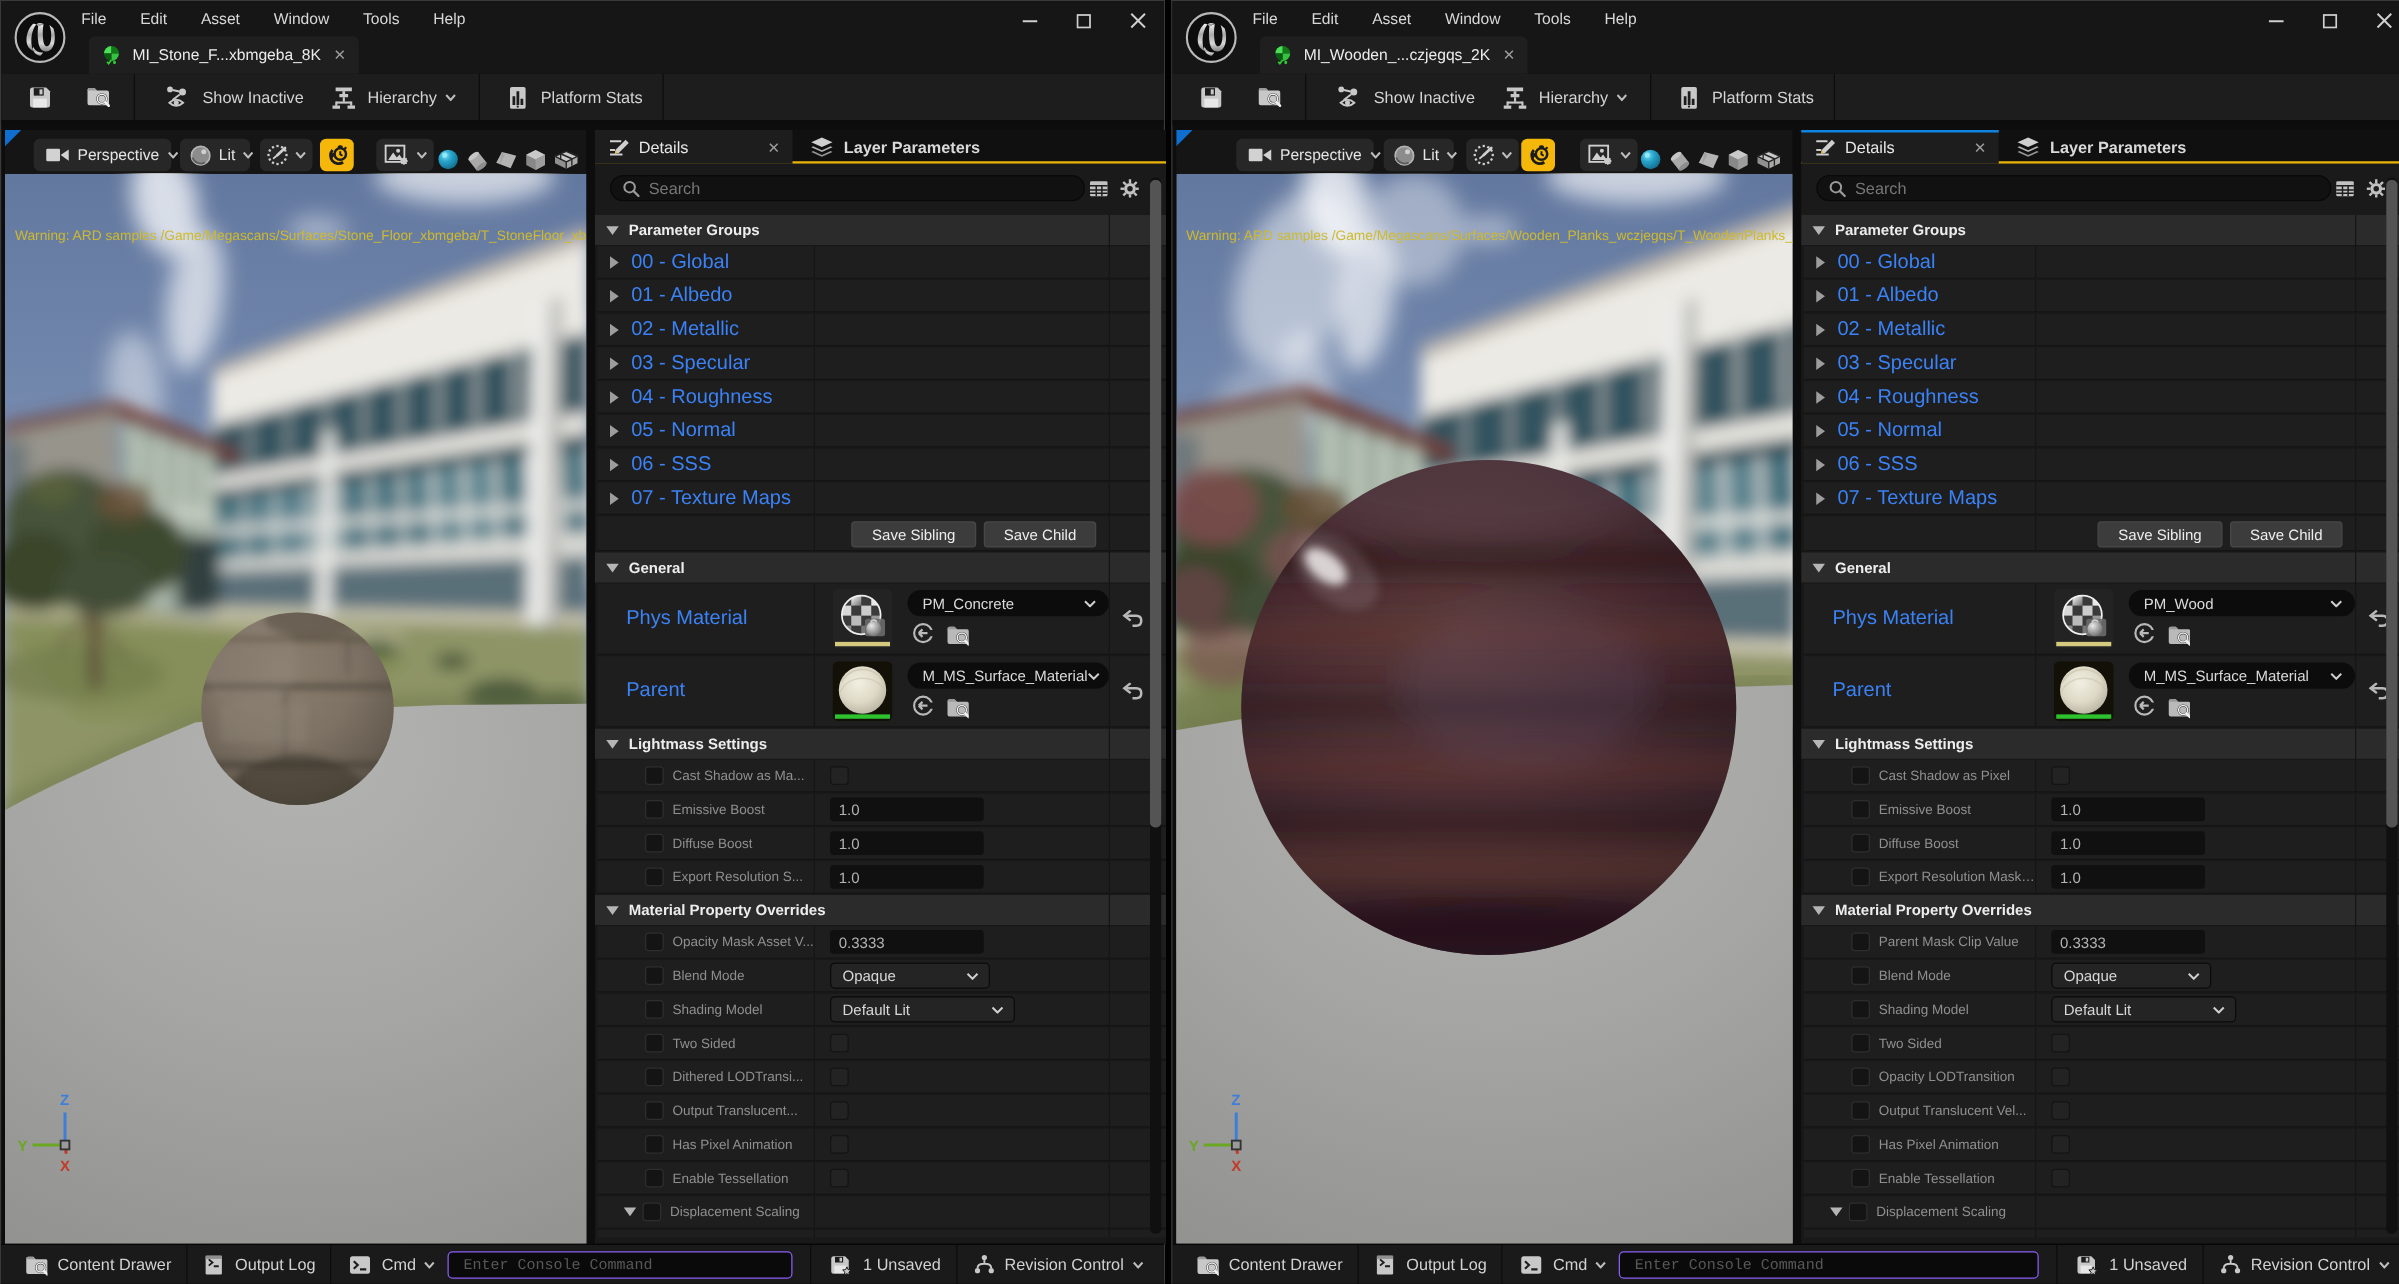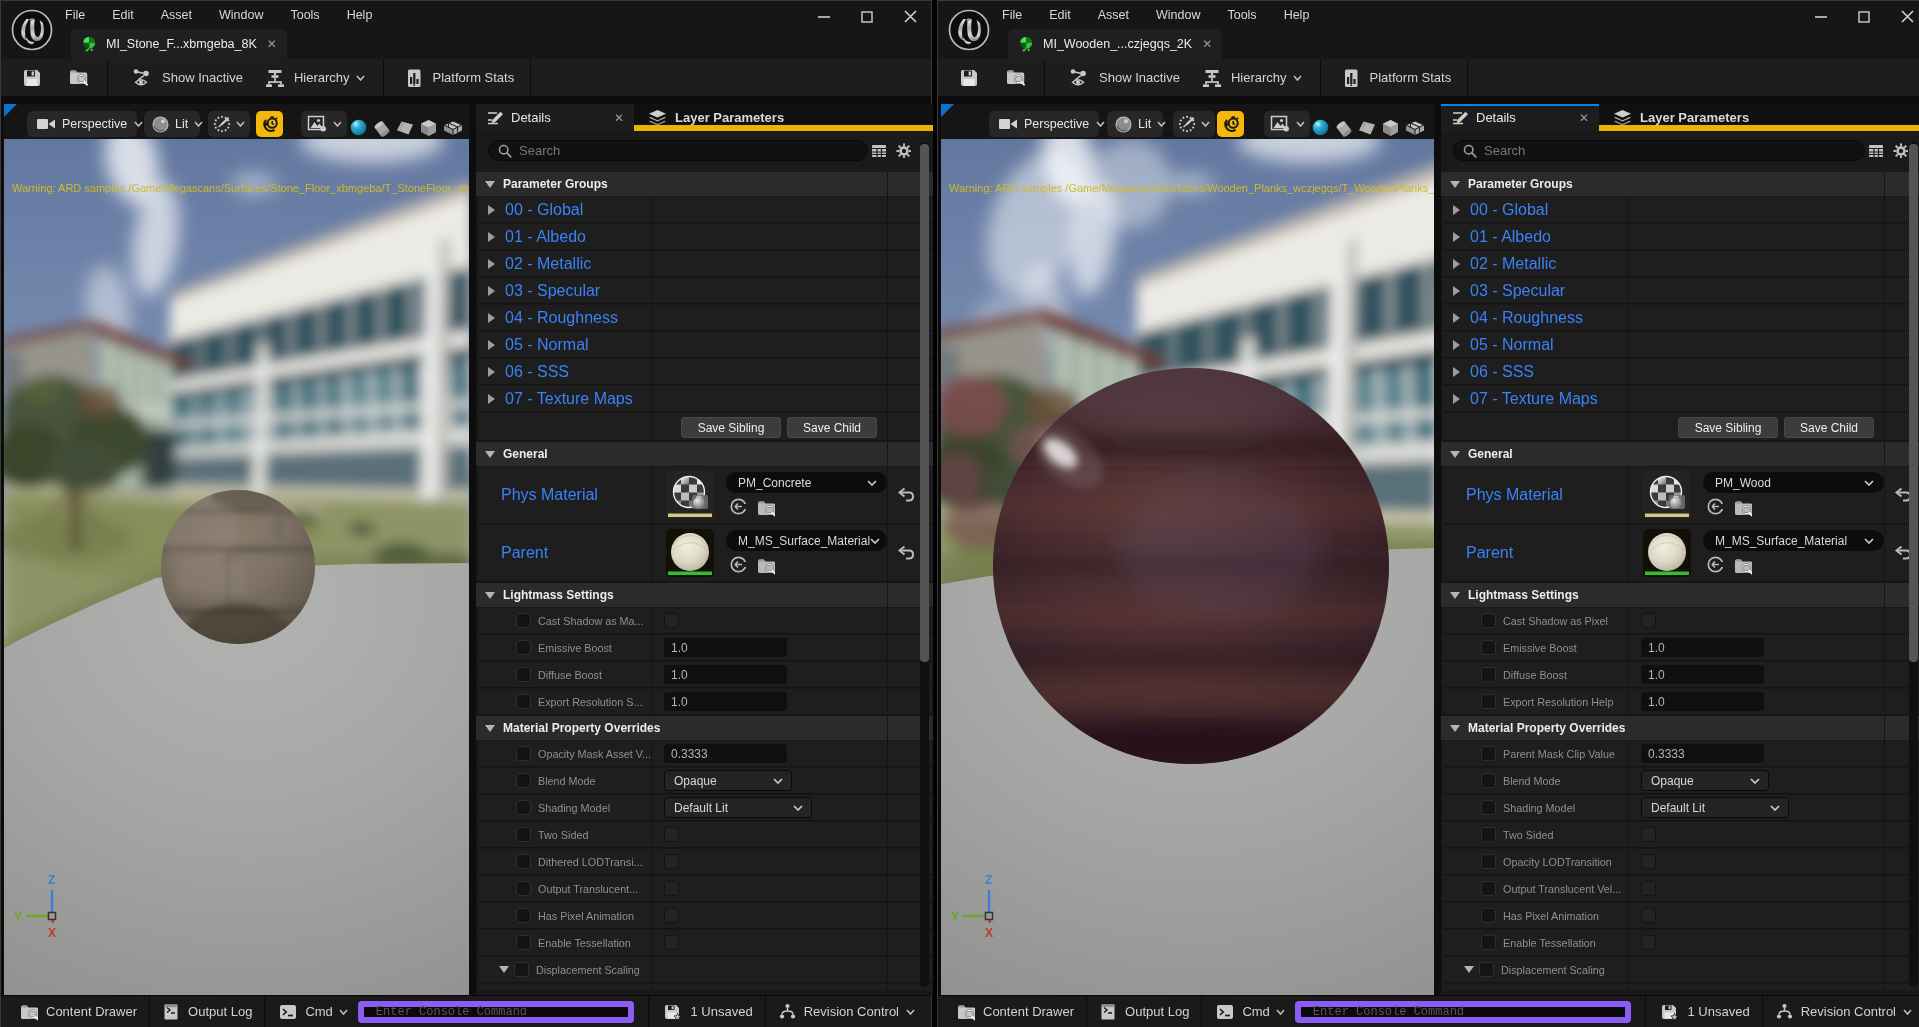--- a/index.html
+++ b/index.html
@@ -11,21 +11,21 @@
 .tabx { color:#9d9d9d; font-size:12px; }
 .tb { display:flex; align-items:center; height:37px; }
 .tbi { display:inline-flex; }
 .tbl { margin-left:8px; font-size:13px; color:#d4d4d4; }
 .tbsep { width:1px; height:37px; background:#0d0d0d; display:inline-block; }
 .pill { position:absolute; top:0; height:26px; background:#282828f0; border-radius:5px; display:inline-flex; align-items:center;
   font-size:12.5px; color:#e5e5e5; white-space:nowrap; }
 .pill.amber { background:#f5b80a; }
 .shape { position:absolute; display:inline-flex; }
 .panel { position:absolute; top:103px; bottom:32px; background:#191919; }
-.ptabs { position:absolute; left:0; top:0; width:100%; height:27px; background:#101010; display:flex; border-bottom:6px solid #eab308; }
+.ptabs { position:absolute; left:0; top:0; width:100%; height:27px; background:#101010; display:flex; border-bottom:2px solid #eab308; }
 .ptab-active { width:158px; height:27px; background:#1d1d1d; display:flex; align-items:center; font-size:13px; color:#e8e8e8; }
 .ptab { height:27px; display:flex; align-items:center; font-size:13px; color:#d9d9d9;font-weight:bold; }
 .search { position:absolute; top:9px; height:21px; background:#111111; border:1px solid #090909; border-radius:11px;
   display:flex; align-items:center; }
 .hdr { position:absolute; left:0; width:100%; background:#2b2b2b; display:flex; align-items:center; font-size:12px; color:#ededed; }
 .hdr b { font-weight:bold; }
 .tri-d { width:0; height:0; border-left:5px solid transparent; border-right:5px solid transparent; border-top:7px solid #b5b5b5;
   margin:0 8px 0 9px; display:inline-block; }
 .tri-r { width:0; height:0; border-top:5px solid transparent; border-bottom:5px solid transparent; border-left:7px solid #9d9d9d;
   margin:0 10px 0 10px; display:inline-block; }
@@ -44,21 +44,21 @@
 .btn { height:21px; background:#3c3c3c; border:1px solid #484848; border-radius:3px; color:#ededed; font-size:12px;
   font-family:"Liberation Sans", sans-serif; }
 .combo { position:absolute; height:21px; background:#0c0c0c; border-radius:11px; display:flex; align-items:center; }
 .ctxt { font-size:12px; color:#dadada; margin-left:12px; }
 .cchev { margin-left:auto; margin-right:10px; display:inline-flex; }
 .status { position:absolute; left:0; bottom:0; width:100%; height:32px; background:#1a1a1a; border-top:1px solid #060606;
   display:flex; align-items:center; }
 .sbi { display:inline-flex; }
 .sbl { margin-left:8px; font-size:13px; color:#d2d2d2; }
 .sbsep { width:1px; height:32px; background:#0c0c0c; display:inline-block; }
-.coninp { flex:1; height:22px; background:#0a0a0a; border:6px solid #8b5cf6; border-radius:4px; margin:0 14px 0 10px;
+.coninp { flex:1; height:22px; background:#0a0a0a; border:1px solid #8b5cf6; border-radius:4px; margin:0 14px 0 10px;
   font-family:"Liberation Mono", monospace; font-size:12px; color:#585858; display:flex; align-items:center; padding-left:12px; }
 </style></head>
 <body>
 <div class="win" style="left:0px;width:932px">
     <div style="position:absolute;left:0;top:0;width:100%;height:58px;background:#161616">
 <div style="position:absolute;left:9px;top:7px"><svg width="44" height="44" viewBox="0 0 44 44" style="">
 <defs>
 <linearGradient id="ulg" x1="0" y1="0" x2="0" y2="1">
 <stop offset="0" stop-color="#f0f0f0"></stop>
               <stop offset="0.4" stop-color="#a8a8a8"></stop>
@@ -1557,21 +1557,21 @@
             <span class="cb"></span>
             <span class="lbl2" style="max-width:126px">Diffuse Boost</span>
           </div>
           <div class="vc" style="left:198px">
             <span class="inp">1.0</span>
           </div>
         </div>
         <div class="row sub" style="top:517px;height:26px">
           <div class="nc" style="width:186px;padding-left:38px">
             <span class="cb"></span>
-            <span class="lbl2" style="max-width:126px">Export Resolution Help</span>
+            <span class="lbl2" style="max-width:126px">Export Resolution Masked</span>
           </div>
           <div class="vc" style="left:198px">
             <span class="inp">1.0</span>
           </div>
         </div>
         <div class="hdr" style="top:544px;height:24px">
           <span class="tri-d" style="border-top-color:#b5b5b5"></span>
           <b>Material Property Overrides</b>
         </div>
         <div class="row sub" style="top:569px;height:26px">

